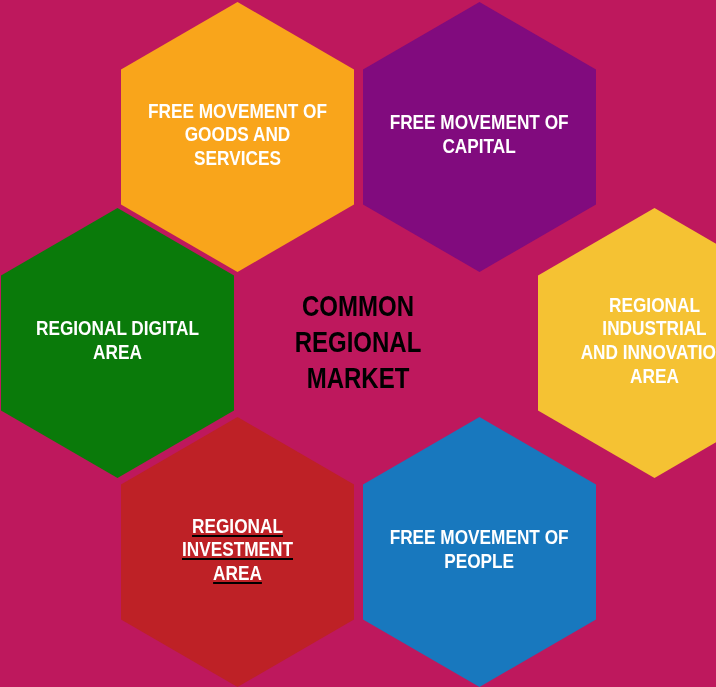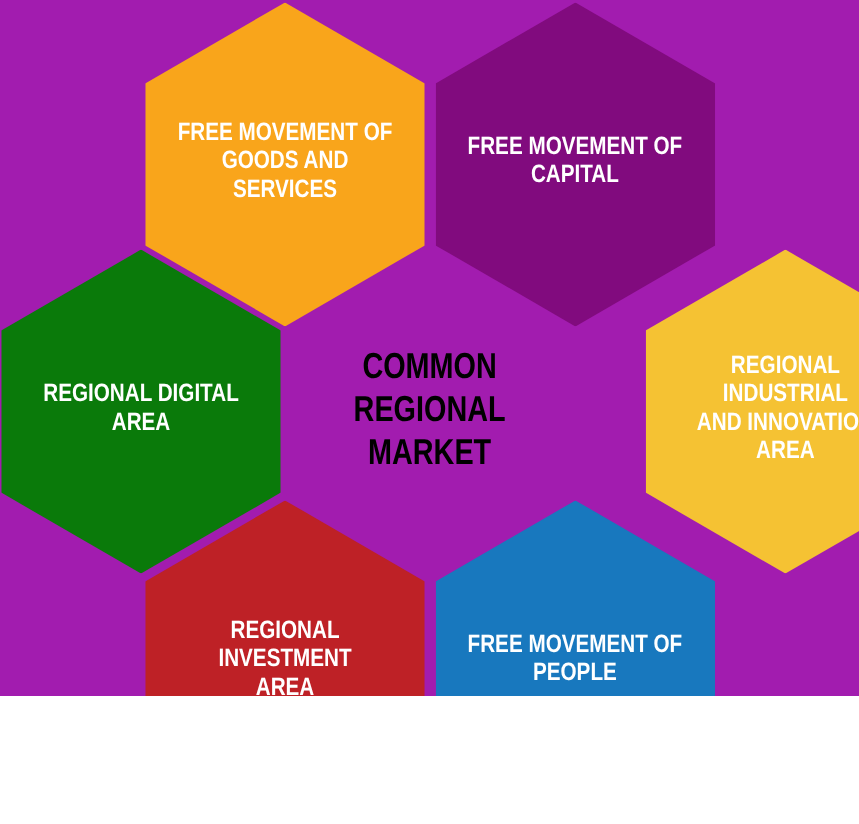--- a/index.html
+++ b/index.html
@@ -3,23 +3,23 @@
 <meta charset="utf-8">
 <style>
   html, body {
     margin: 0;
     padding: 0;
     background: #ffffff;
   }
   .canvas {
     position: relative;
     width: 716px;
-    height: 580px;
+    height: 687px;
     overflow: hidden;
-    background: #a21caf;
+    background: #be185d;
     font-family: "Liberation Sans", sans-serif;
   }
   .hex {
     position: absolute;
     width: 233px;
     height: 270px;
     clip-path: polygon(50% 0%, 100% 25%, 100% 75%, 50% 100%, 0% 75%, 0% 25%);
     display: flex;
     align-items: center;
     justify-content: center;
@@ -69,21 +69,21 @@
 
   <div class="hex hex-digital" style="background-color: rgb(10, 122, 10); justify-content: flex-end;">
     <div class="hex-label" style="color: rgb(255, 255, 255);">REGIONAL DIGITAL AREA</div>
   </div>
 
   <div class="hex hex-industrial" style="background-color: rgb(245, 194, 51);">
     <div class="hex-label" style="color: rgb(255, 255, 255);">REGIONAL INDUSTRIAL
 AND INNOVATION AREA</div>
   </div>
 
-  <div class="hex hex-investment" style="background-color: rgb(190, 33, 38);">
+  <div class="hex hex-investment" style="background-color: rgb(190, 33, 38); text-decoration: underline;">
     <div class="hex-label" style="color: rgb(255, 255, 255);">REGIONAL INVESTMENT
 AREA</div>
   </div>
 
   <div class="hex hex-people" style="background-color: rgb(24, 120, 190);">
     <div class="hex-label" style="color: rgb(255, 255, 255);">FREE MOVEMENT OF
 PEOPLE</div>
   </div>
 
   <div class="center-label" style="color: rgb(0, 0, 0);">COMMON

